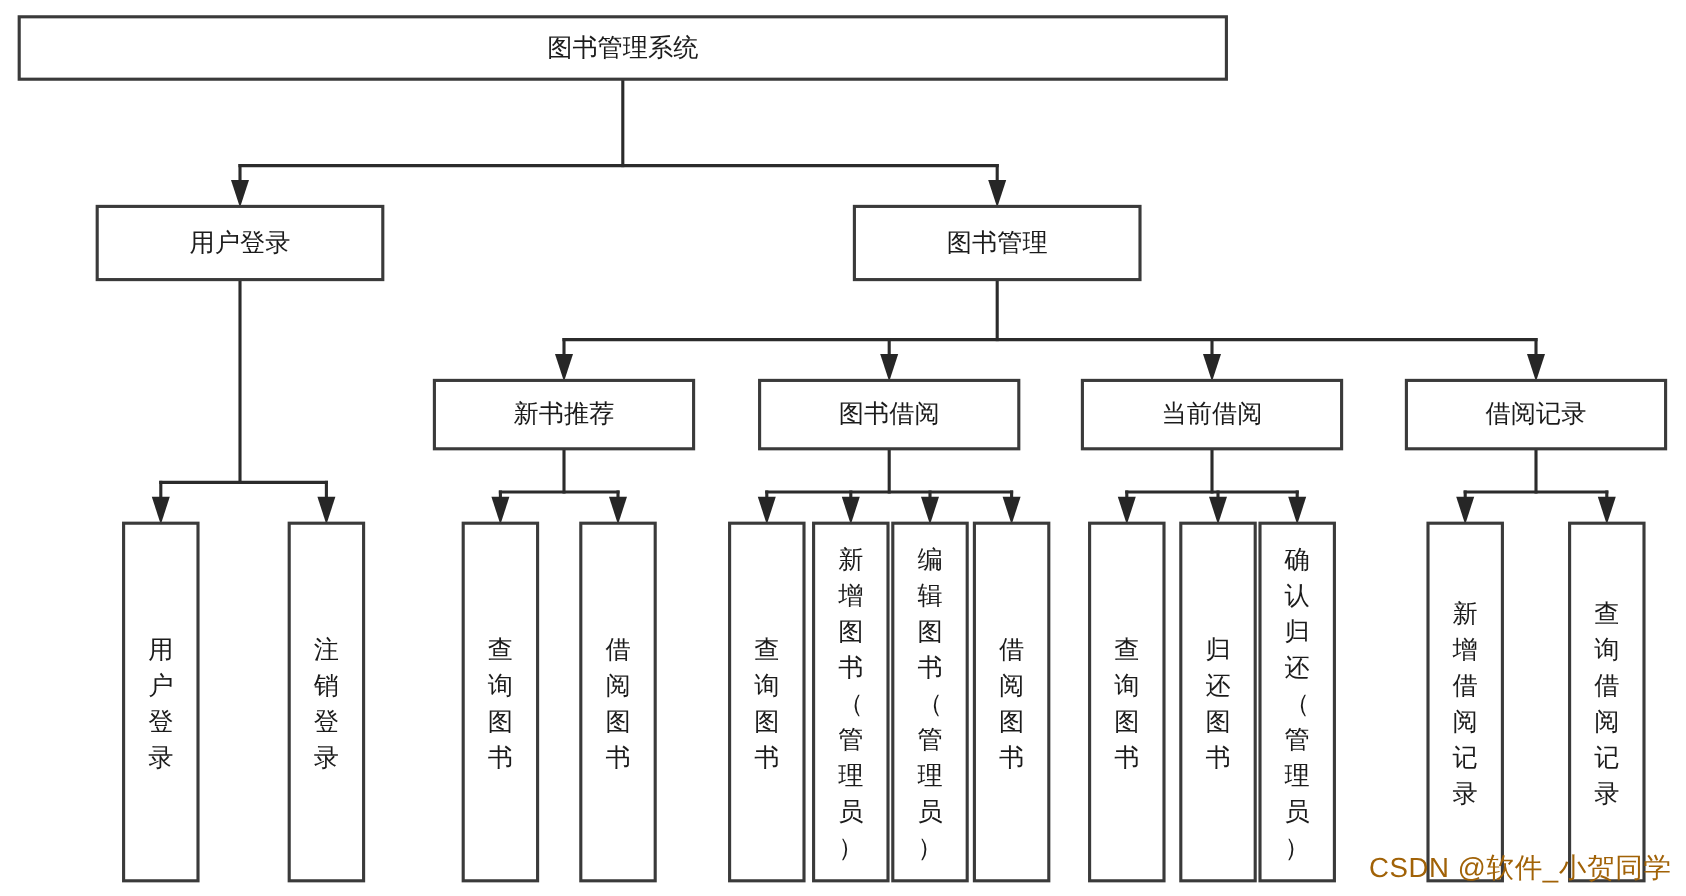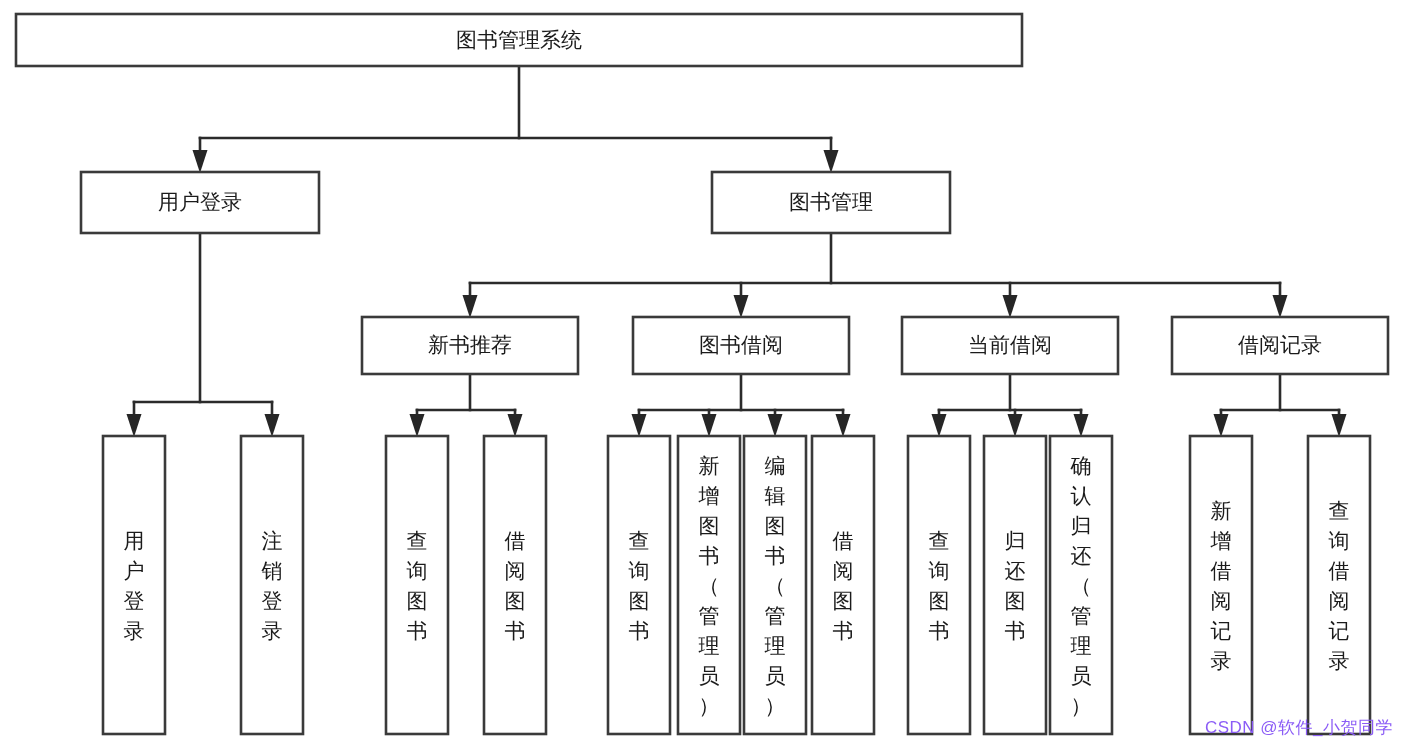--- a/index.html
+++ b/index.html
@@ -51,22 +51,22 @@
     font-family: "Liberation Sans", "DejaVu Sans", sans-serif;
     font-size: 21px;
     fill: #1b1b1b;
     text-anchor: middle;
   }
   .watermark {
     position: absolute;
     right: 12px;
     bottom: 8px;
     font-family: "Liberation Sans", "DejaVu Sans", sans-serif;
-    font-size: 17px;
-    color: #8b5cf6;
+    font-size: 23px;
+    color: #a16207;
     letter-spacing: 0.5px;
     white-space: nowrap;
     pointer-events: none;
   }
 </style>
 </head>
 <body>
 
 <div id="diagram-root">
   <svg class="tree" viewBox="0 0 1405 747" xmlns="http://www.w3.org/2000/svg">

